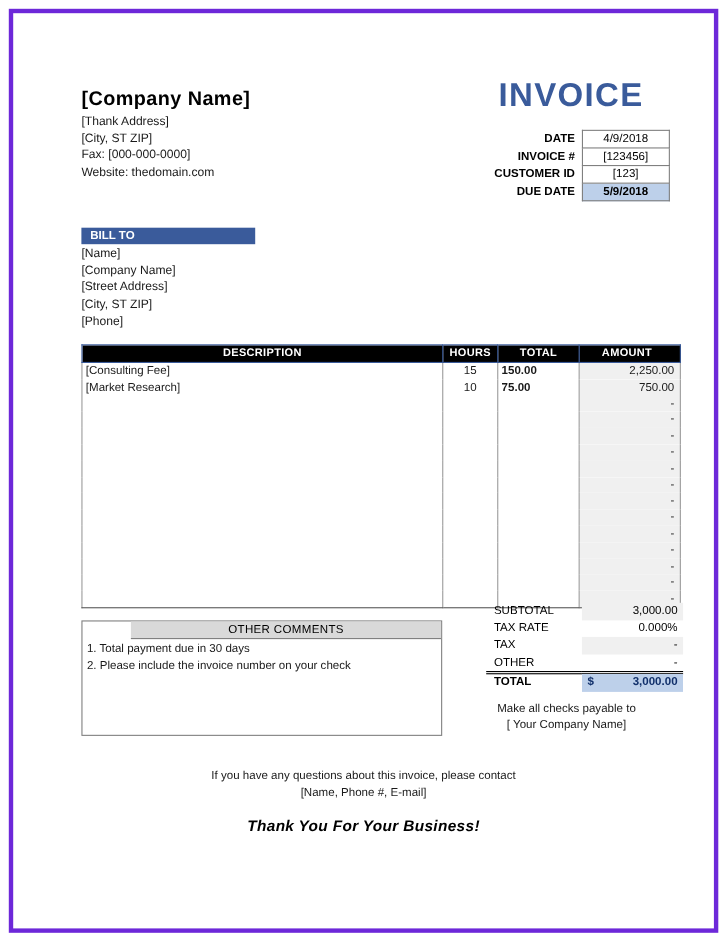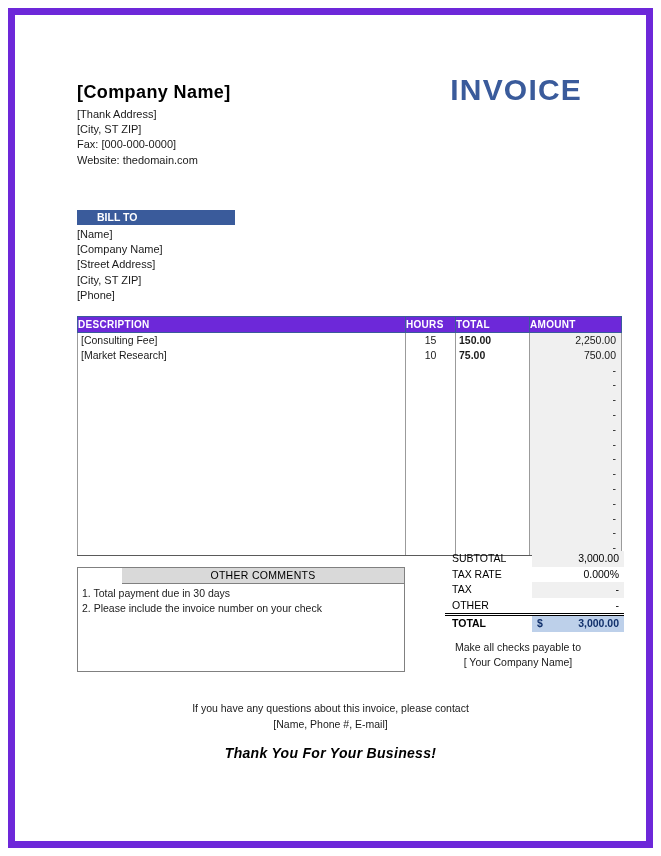--- a/index.html
+++ b/index.html
@@ -19,21 +19,21 @@
     box-sizing: border-box;
     overflow: hidden;
   }
   #sheet {
     position: absolute;
     left: 8px;
     top: 8px;
     width: 645px;
     height: 840px;
     background: #ffffff;
-    border: 7px solid #6d28d9;
+    border: 4px solid #6d28d9;
     box-sizing: border-box;
   }
 
   
   .company-block {
     position: absolute;
     left: 62px;
     top: 66px;
     width: 330px;
   }
@@ -101,21 +101,21 @@
     position: absolute;
     left: 62px;
     top: 195px;
     width: 158px;
     height: 15px;
     line-height: 15px;
     background: #3a5b9b;
     color: #ffffff;
     font-size: 10.5px;
     font-weight: bold;
-    padding-left: 20px;
+    padding-left: 8px;
     box-sizing: border-box;
   }
   .billto-lines {
     position: absolute;
     left: 62px;
     top: 212px;
     width: 250px;
   }
   .billto-lines .billto-line {
     font-size: 11px;
@@ -126,28 +126,28 @@
   
   .items-table {
     position: absolute;
     left: 62px;
     top: 301px;
     width: 535px;
     border-collapse: collapse;
     table-layout: fixed;
   }
   .items-table th {
-    background: #6d28d9;
+    background: #000000;
     color: #ffffff;
     font-size: 10px;
     font-weight: bold;
     height: 15px;
     line-height: 15px;
     padding: 0;
-    text-align: left;
+    text-align: center;
     letter-spacing: 0.3px;
     border: 1px solid #3a5b9b;
   }
   .items-table td {
     font-size: 10.5px;
     color: #1a1a1a;
     height: 14.8px;
     line-height: 14.8px;
     padding: 0 3px;
     border-left: 1px solid #9b9b9b;
@@ -292,20 +292,40 @@
       <div>
         <div class="company-line">[Thank Address]</div>
         <div class="company-line">[City, ST  ZIP]</div>
         <div class="company-line">Fax: [000-000-0000]</div>
         <div class="company-line">Website: thedomain.com</div>
       </div>
     </div>
 
     <div class="invoice-title">INVOICE</div>
 
+    <table class="meta-table">
+      <tbody>
+        <tr>
+          <td class="meta-label">DATE</td>
+          <td class="meta-value">4/9/2018</td>
+        </tr>
+        <tr>
+          <td class="meta-label">INVOICE #</td>
+          <td class="meta-value">[123456]</td>
+        </tr>
+        <tr>
+          <td class="meta-label">CUSTOMER ID</td>
+          <td class="meta-value">[123]</td>
+        </tr>
+        <tr>
+          <td class="meta-label">DUE DATE</td>
+          <td class="meta-value highlight">5/9/2018</td>
+        </tr>
+      </tbody>
+    </table>
 
     <div class="billto-banner">BILL TO</div>
     <div class="billto-lines">
       <div class="billto-line">[Name]</div>
       <div class="billto-line">[Company Name]</div>
       <div class="billto-line">[Street Address]</div>
       <div class="billto-line">[City, ST  ZIP]</div>
       <div class="billto-line">[Phone]</div>
     </div>
 

